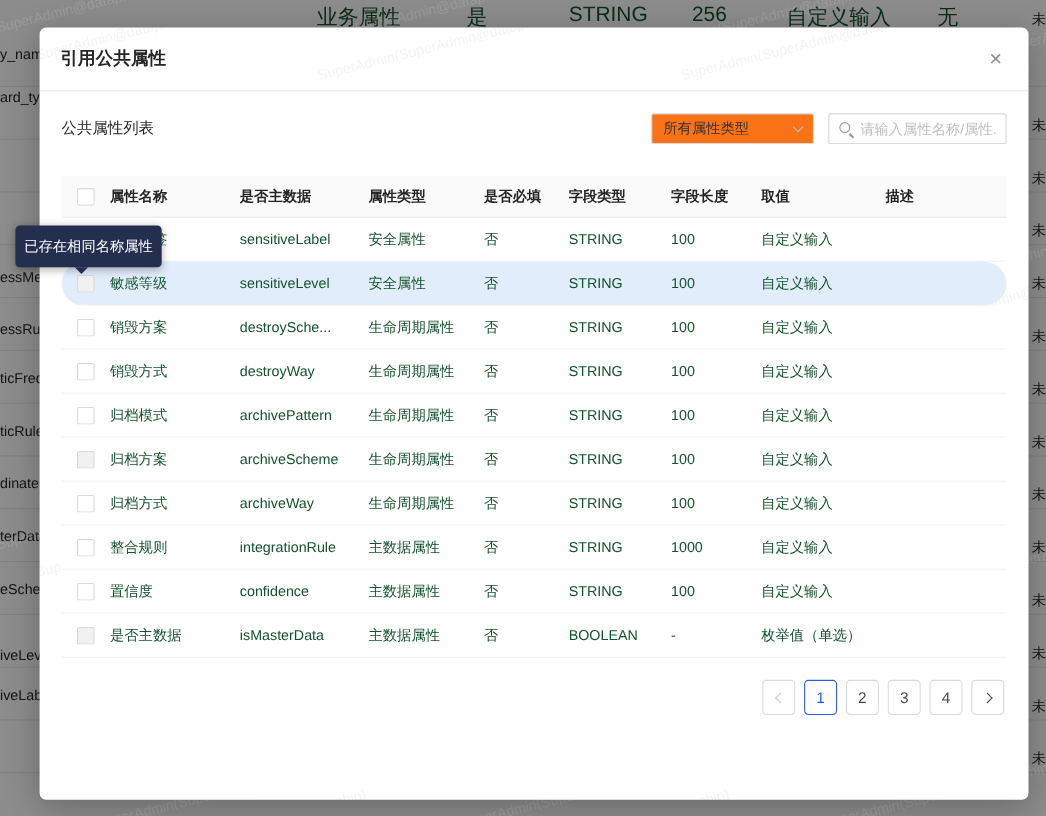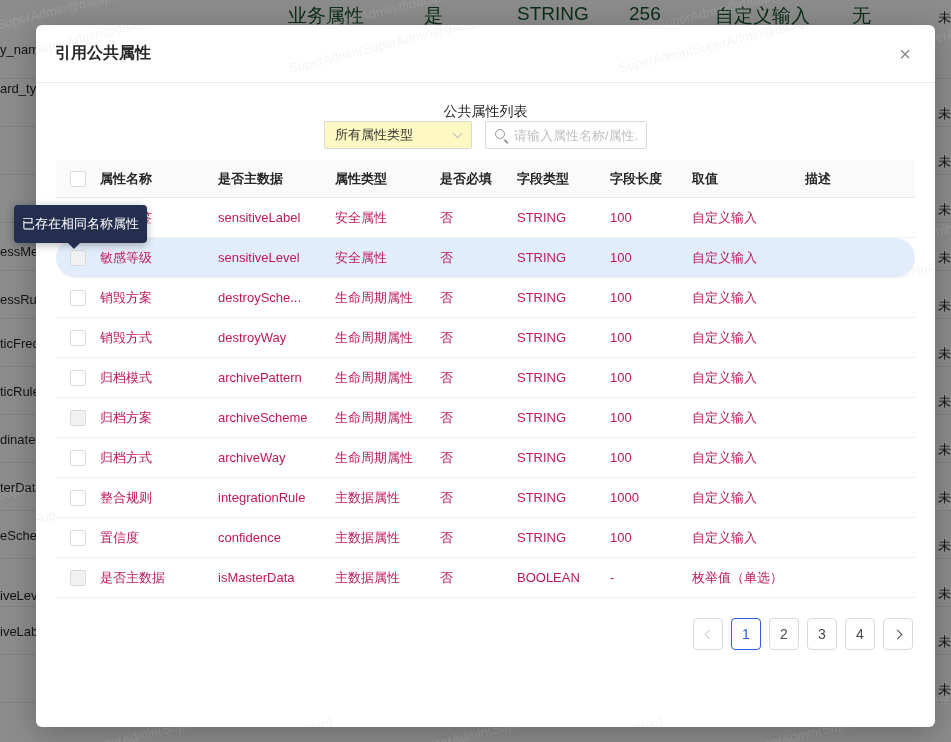--- a/index.html
+++ b/index.html
@@ -23,42 +23,42 @@
   .modal { position:absolute; left:36px; top:25px; width:899px; height:702px; background:#fff;
            border-radius:6px; box-shadow:0 6px 30px rgba(0,0,0,0.25); z-index:3; overflow:hidden; }
   .wm-modal { z-index:0; }
   .modal-header { position:relative; z-index:2; height:58px; padding:0 24px 0 19px;
                   border-bottom:1px solid #e8e8e8; display:flex; align-items:center; justify-content:space-between; }
   .modal-title { font-size:16px; font-weight:600; color:#262626; }
   .modal-close { font-size:20px; line-height:1; color:#8c8c8c; cursor:pointer; font-weight:400; }
 
   .modal-body { position:relative; z-index:1; padding:0 20px; }
 
-  .list-header { margin-top:20px; height:28px; display:flex; align-items:center; justify-content:space-between;flex-direction:column; }
+  .list-header { margin-top:20px; height:28px; display:flex; align-items:center; justify-content:space-between; }
   .section-label { font-size:14px; color:#262626; }
   .controls { display:flex; align-items:center; gap:13px; }
-  .select-box { width:148px; height:28px; border:1px solid #d9d9d9; border-radius:2px; background:#fef9c3;
+  .select-box { width:148px; height:28px; border:1px solid #d9d9d9; border-radius:2px; background:#f97316;
                 display:flex; align-items:center; justify-content:space-between; padding:0 10px; font-size:13px; color:#333; cursor:pointer; }
   .caret { width:7px; height:7px; border-right:1.3px solid #bfbfbf; border-bottom:1.3px solid #bfbfbf;
            transform:rotate(45deg); margin-top:-3px; }
   .search-box { width:162px; height:28px; border:1px solid #d9d9d9; border-radius:2px; background:#fff;
                 display:flex; align-items:center; padding:0 8px; gap:6px; }
   .mag { position:relative; width:14px; height:14px; flex:none; }
   .mag::before { content:""; position:absolute; left:1px; top:1px; width:8px; height:8px;
                  border:1.4px solid #999; border-radius:50%; }
   .mag::after { content:""; position:absolute; left:10.5px; top:10.5px; width:5px; height:1.5px;
                 background:#999; transform:rotate(45deg); transform-origin:0 0; }
   .search-box input { border:none; outline:none; width:100%; font-size:13px; color:#333; background:transparent;
                       font-family:inherit; }
   .search-box input::placeholder { color:#bfbfbf; }
 
   .tbl { margin-top:29px; }
   .tbl-grid { display:grid; grid-template-columns:44px 118px 117px 105px 77px 93px 82px 113px 1fr; align-items:center; }
   .tbl-head { height:38px; background:#fafafa; border-bottom:1px solid #e8e8e8; font-size:13px; color:#262626; font-weight:600; }
-  .tbl-row { height:40px; border-bottom:1px solid #f0f0f0; font-size:13px; color:#be185d; background:#fff; }
+  .tbl-row { height:40px; border-bottom:1px solid #f0f0f0; font-size:13px; color:#14532d; background:#fff; }
   .tbl-row.highlight { background:#e2edfb;border-radius:20px; }
   .cell { overflow:hidden; white-space:nowrap; text-overflow:ellipsis; padding-right:6px; }
   .cb-cell { padding-left:14px; }
   .checkbox { display:block; width:16px; height:16px; border:1px solid #d9d9d9; border-radius:2px; background:#fff; cursor:pointer; }
   .checkbox.disabled { background:#f1f1f1; cursor:not-allowed; }
 
   .pagination { margin-top:20px; display:flex; justify-content:flex-end; align-items:center; gap:8px; padding-right:2px; }
   .page-btn { width:30px; height:32px; border:1px solid #d9d9d9; border-radius:4px; background:#fff;
               display:flex; align-items:center; justify-content:center; font-size:14px; color:#4a4a4a; cursor:pointer; }
   .page-btn.active { border-color:#2b5fe3; color:#2b5fe3; }

